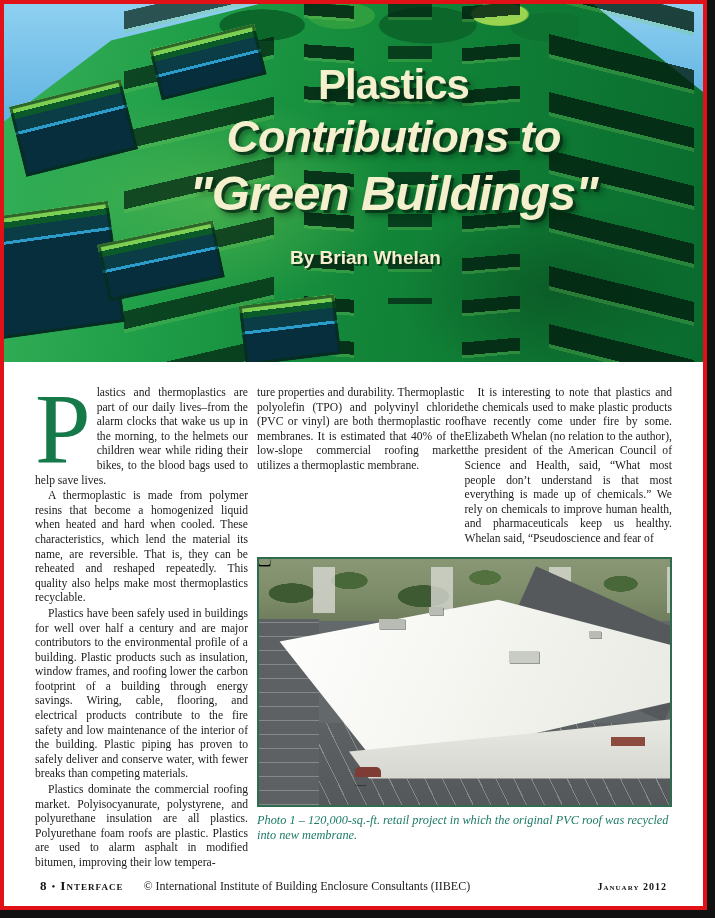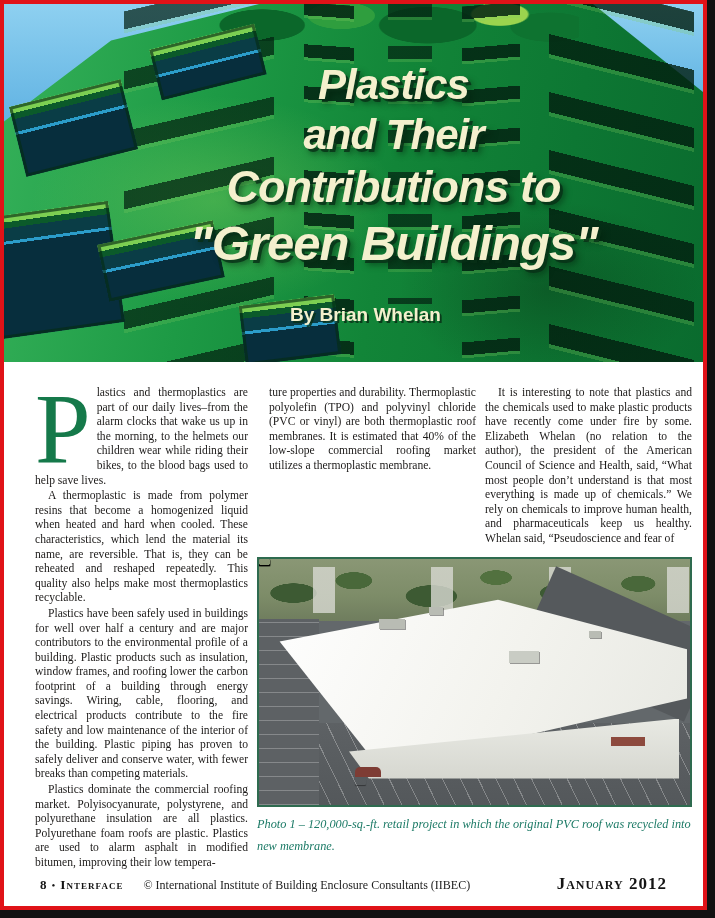--- a/index.html
+++ b/index.html
@@ -42,33 +42,33 @@
     background:linear-gradient(180deg,#7ccf52 0 7px,#0b5a2a 7px 13px,#0a3d46 13px 26px,#2b9cc9 26px 29px,#072e3d 29px);
     box-shadow:inset 0 0 0 3px rgba(4,45,20,.65);}
   .b1{left:-12px;top:205px;width:125px;height:122px;transform:rotate(-8deg);}
   .b2{left:98px;top:228px;width:118px;height:58px;transform:rotate(-12deg);}
   .b3{left:12px;top:88px;width:115px;height:72px;transform:rotate(-14deg);}
   .b4{left:150px;top:32px;width:108px;height:52px;transform:rotate(-14deg);}
   .b5{left:238px;top:296px;width:96px;height:60px;transform:rotate(-7deg);}
   .hero-title{position:absolute;left:110px;right:30px;top:56px;text-align:center;
     font-family:"Liberation Sans",sans-serif;font-weight:700;color:#f4f0cd;
     text-shadow:3px 3px 0 rgba(8,48,22,.8), 5px 5px 6px rgba(0,30,10,.5);}
-  .t-line1,.t-line2{font-size:42px;line-height:50px;letter-spacing:-1px;font-style:italic;}
+  .t-line1,.t-line2{font-size:42px;line-height:50px;letter-spacing:-1px;}
   .t-line3{font-size:45px;line-height:54px;font-style:italic;letter-spacing:-1px;}
   .t-line4{font-size:49px;line-height:58px;font-style:italic;letter-spacing:-1px;}
-  .byline{margin-top:32px;font-size:19px;transform:translateX(-28px);
+  .byline{margin-top:25px;font-size:19px;transform:translateX(-28px);
     text-shadow:2px 2px 0 rgba(8,48,22,.85);}
   
   .content{display:flex;padding:24px 31px 0 31px;}
   .col{font-size:11.6px;line-height:14.6px;text-align:justify;color:#1c1a19;}
   .col p{margin:0 0 1px 0;text-indent:13px;}
   .col p.first{text-indent:0;}
   .col1{width:213px;flex:0 0 213px;margin-right:9px;}
   .right-group{flex:1;display:flex;flex-direction:column;}
-  .cols23{display:flex;gap:9px;margin-left:12px;}
+  .cols23{display:flex;}
   .col2,.col3{width:207px;flex:1;}
   .dropcap{float:left;font-size:100px;line-height:80px;color:#15794a;
     margin:3px 6px 0 0;font-family:"Liberation Serif",serif;}
   
   .photo{position:relative;margin-top:9px;width:100%;height:250px;box-sizing:border-box;
     border:2px solid #2e6b4f;overflow:hidden;background:#63686b;}
   .ph-top{position:absolute;top:0;left:0;right:0;height:62px;
     background:
       radial-gradient(ellipse 38px 16px at 8% 55%, #3d5a33 60%, transparent 62%),
       radial-gradient(ellipse 30px 14px at 22% 35%, #49683a 60%, transparent 62%),
@@ -110,30 +110,30 @@
   .car:nth-of-type(5){left:205px;bottom:10px;background:#f2f2f2;}
   .car:nth-of-type(6){left:238px;bottom:30px;background:#1b1e22;}
   .car:nth-of-type(7){left:268px;bottom:16px;background:#d8d8d8;}
   .car:nth-of-type(8){left:300px;bottom:28px;background:#33506b;}
   .car:nth-of-type(9){left:330px;bottom:12px;background:#b8b9bb;}
   .car:nth-of-type(10){left:358px;bottom:24px;background:#c23b2e;}
   .car:nth-of-type(11){left:386px;bottom:14px;background:#e4e4e4;}
   .car:nth-of-type(12){left:408px;bottom:30px;background:#223041;}
   .car:nth-of-type(13){left:10px;bottom:56px;background:#d8d8d8;}
   .car:nth-of-type(14){left:96px;bottom:20px;background:#75travel;}
-  .caption{margin-top:6px;font-style:italic;font-size:12.3px;line-height:22px;
+  .caption{margin-top:6px;font-style:italic;font-size:12.3px;line-height:15px;
     color:#1c7a66;}
   
   .footer{position:absolute;left:36px;right:36px;bottom:12px;display:flex;align-items:baseline;
     font-family:"Liberation Serif",serif;color:#141414;}
   .pagenum{font-weight:700;font-size:13px;}
   .f-sep{margin:0 5px;font-size:11px;}
   .mag{font-variant:small-caps;font-weight:700;font-size:13.5px;letter-spacing:1px;margin-top:22px;}
   .copyright{margin-left:20px;font-size:12px;color:#222;}
-  .issue{margin-left:auto;font-variant:small-caps;font-weight:700;font-size:17px;letter-spacing:1px;}
+  .issue{margin-left:auto;font-variant:small-caps;font-weight:700;font-size:10px;letter-spacing:1px;}
 </style>
 </head>
 <body>
 
 <div class="page">
 
   <div class="hero">
     <div class="sky-tl"></div>
     <div class="sky-tr"></div>
     <div class="foliage"></div>
@@ -142,21 +142,20 @@
     <div class="win-col wc-b"></div>
     <div class="win-col wc-c"></div>
     <div class="win-col wc-d"></div>
     <div class="balcony b3"></div>
     <div class="balcony b4"></div>
     <div class="balcony b1"></div>
     <div class="balcony b2"></div>
     <div class="balcony b5"></div>
     <div class="hero-title">
       <div class="t-line1">Plastics</div>
-      <div class="t-line2">and Their</div>
       <div class="t-line3">Contributions to</div>
       <div class="t-line4">"Green Buildings"</div>
       <div class="byline">By Brian Whelan</div>
     </div>
   </div>
 
   <div class="content">
     <div class="col col1">
       <p class="first"><span class="dropcap">P</span><span>lastics and thermoplastics are part of our daily lives–from the alarm clocks that wake us up in the morning, to the helmets our children wear while riding their bikes, to the blood bags used to help save lives.</span></p>
       <p>A thermoplastic is made from polymer resins that become a homogenized liquid when heated and hard when cooled. These characteristics, which lend the material its name, are reversible. That is, they can be reheated and reshaped repeatedly. This quality also helps make most thermoplastics recyclable.</p>

